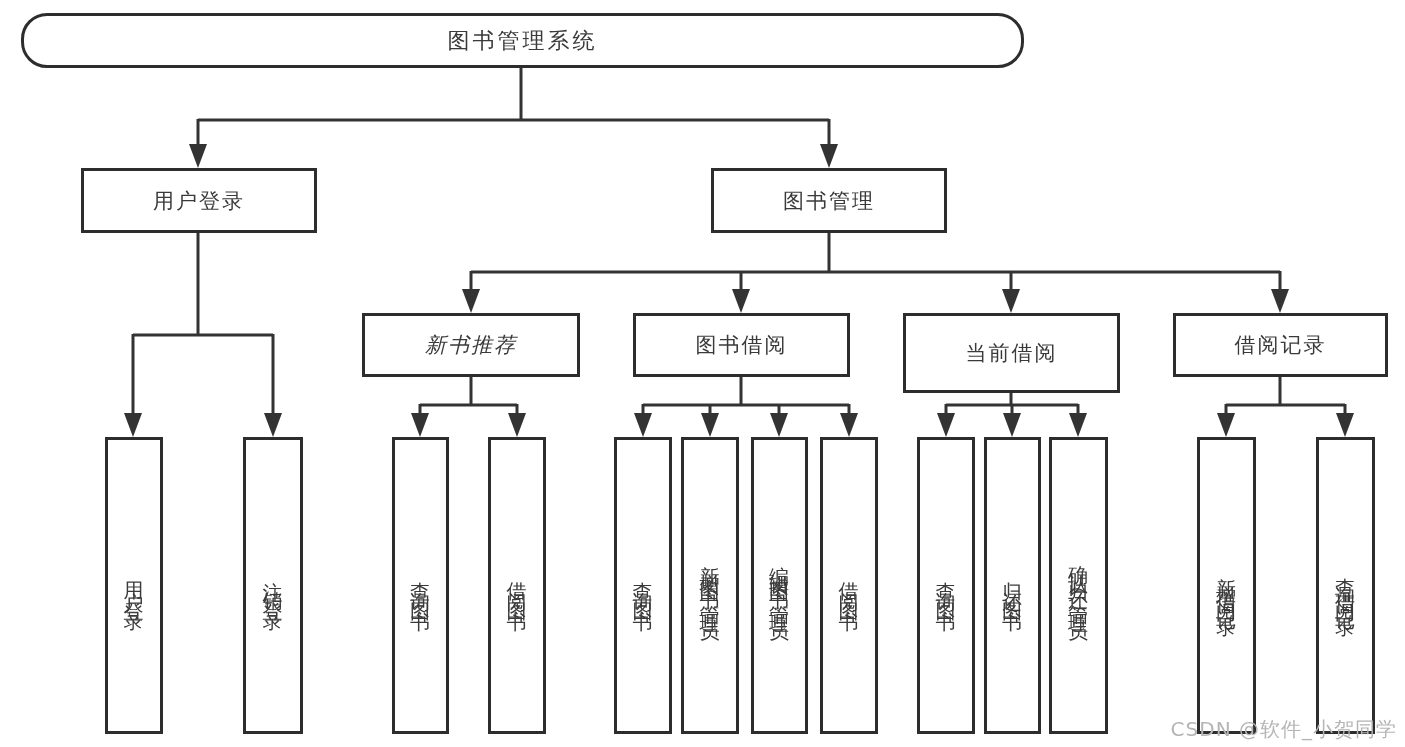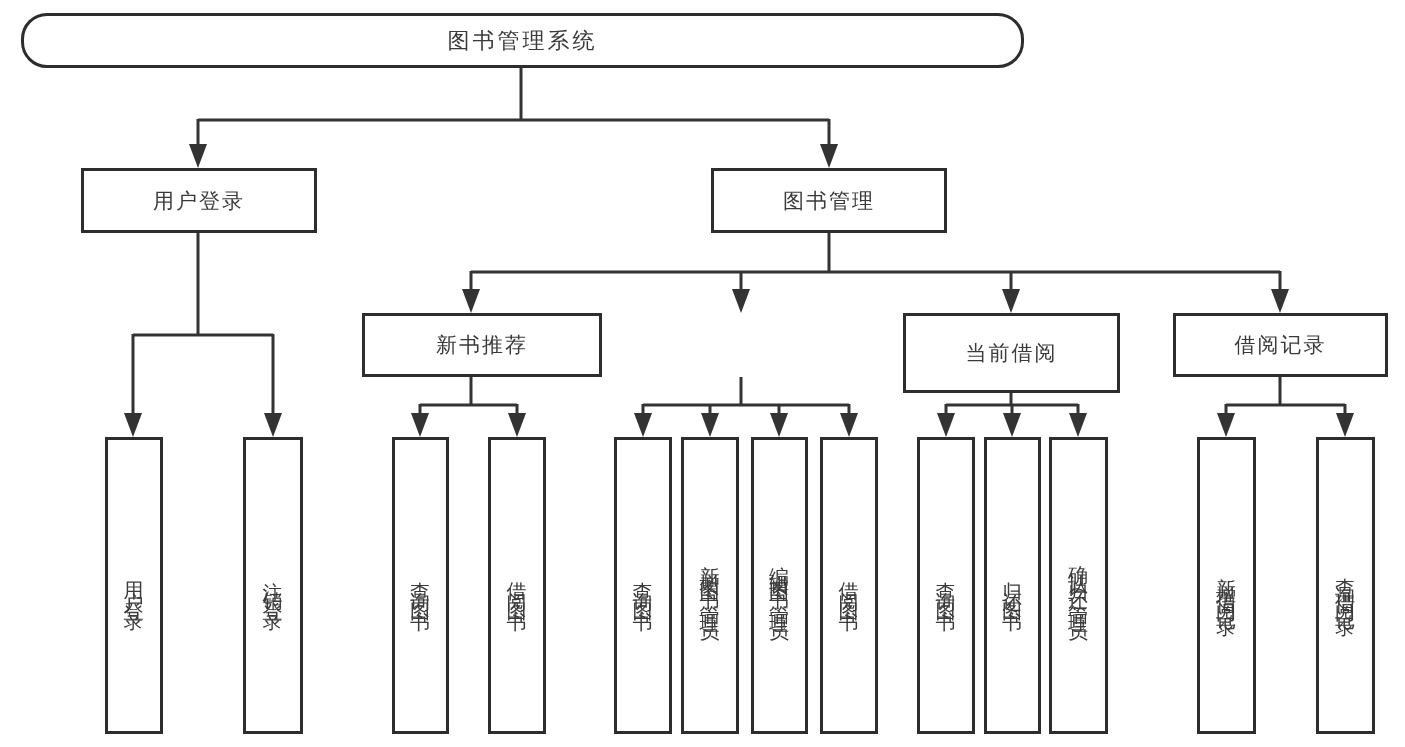--- a/index.html
+++ b/index.html
@@ -139,21 +139,22 @@
       <polygon points="1217,413 1235,413 1226,437"></polygon>
       <polygon points="1336,413 1354,413 1345,437"></polygon>
     </g>
   </svg>
 
   <div class="box h root-box" style="left:21px; top:13px; width:1003px; height:55px;">图书管理系统</div>
 
   <div class="box h" style="left:81px; top:168px; width:236px; height:65px;">用户登录</div>
   <div class="box h" style="left:711px; top:168px; width:236px; height:65px;font-family:Liberation Mono, monospace;">图书管理</div>
 
-  <div class="box h" style="left:362px; top:313px; width:240px; height:64px;">新书推荐</div>
+  <div class="box h" style="left:362px; top:313px; width:218px; height:64px;font-style:italic;">新书推荐</div>
+  <div class="box h" style="left:633px; top:313px; width:217px; height:64px;">图书借阅</div>
   <div class="box h" style="left:903px; top:313px; width:217px; height:80px;">当前借阅</div>
   <div class="box h" style="left:1173px; top:313px; width:215px; height:64px;">借阅记录</div>
 
   <div class="box v" style="left:105px; top:437px; width:58px; height:297px;">用户登录</div>
   <div class="box v" style="left:243px; top:437px; width:60px; height:297px;">注销登录</div>
 
   <div class="box v" style="left:392px; top:437px; width:57px; height:297px;">查询图书</div>
   <div class="box v" style="left:488px; top:437px; width:58px; height:297px;">借阅图书</div>
 
   <div class="box v" style="left:614px; top:437px; width:58px; height:297px;">查询图书</div>
@@ -161,14 +162,15 @@
   <div class="box v long" style="left:751px; top:437px; width:57px; height:297px;">编辑图书（管理员）</div>
   <div class="box v" style="left:820px; top:437px; width:58px; height:297px;">借阅图书</div>
 
   <div class="box v" style="left:917px; top:437px; width:58px; height:297px;">查询图书</div>
   <div class="box v" style="left:984px; top:437px; width:57px; height:297px;">归还图书</div>
   <div class="box v long" style="left:1049px; top:437px; width:59px; height:297px;">确认归还（管理员）</div>
 
   <div class="box v long" style="left:1197px; top:437px; width:59px; height:297px;">新增借阅记录</div>
   <div class="box v long" style="left:1316px; top:437px; width:59px; height:297px;">查询借阅记录</div>
 
+  <div id="watermark">CSDN @软件_小贺同学</div>
 
 </div>
 
 </body></html>

